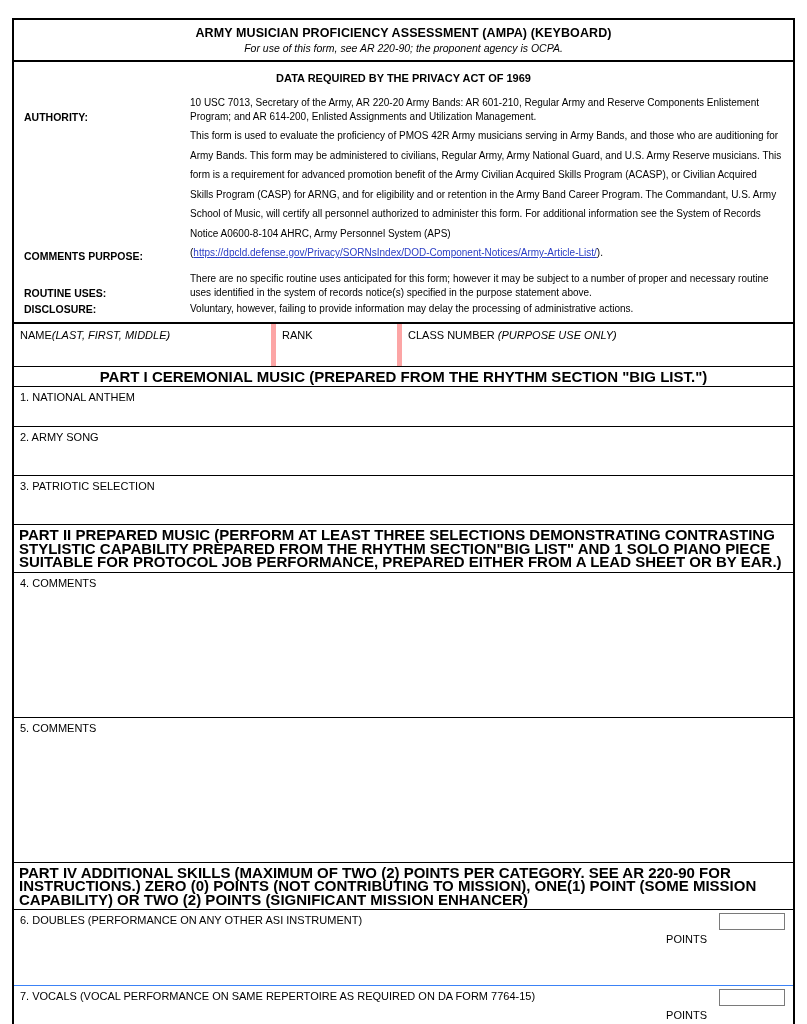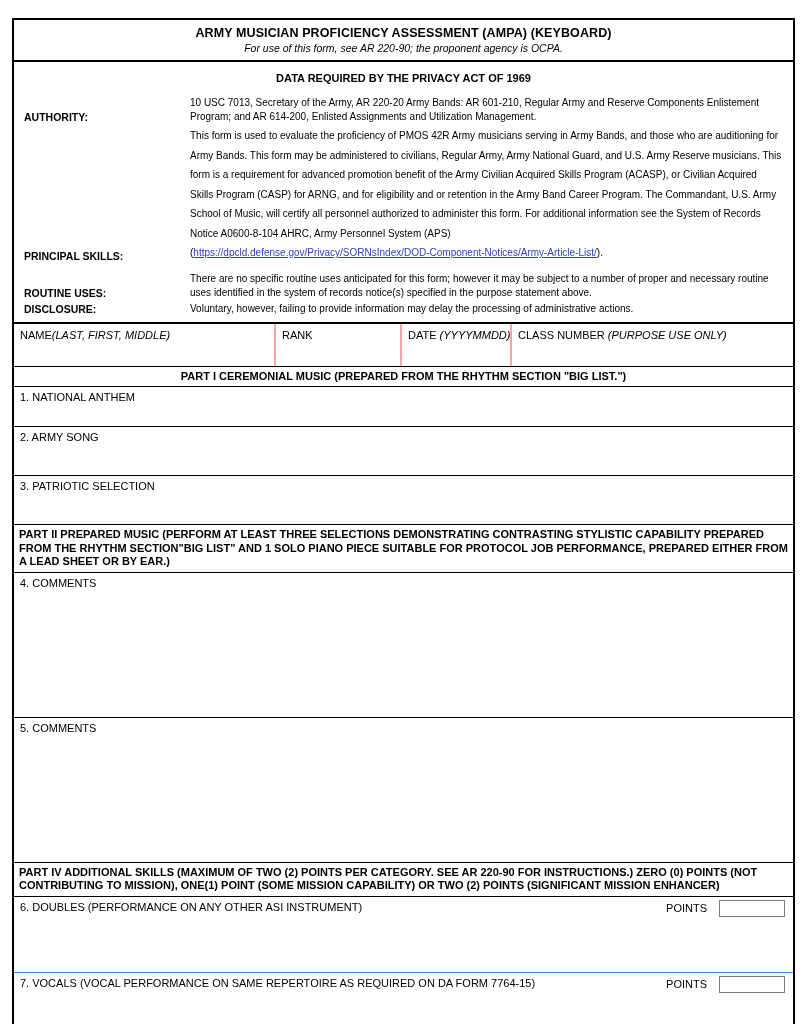--- a/index.html
+++ b/index.html
@@ -89,37 +89,37 @@
   .pa-gap { height: 9px; }
 
   
   .id-row {
     display: flex;
     border-top: 1.5px solid #000;
     border-bottom: 1.5px solid #000;
     height: 42px;
   }
   .id-cell {
-    border-right: 2px solid #fca5a5;
+    border-right: 5px solid #fca5a5;
     padding: 5px 0 0 6px;
     box-sizing: border-box;
     font-size: 11px;
     white-space: nowrap;
   }
   .id-cell:last-child { border-right: none; }
   .id-name  { width: 262px; }
   .id-rank  { width: 126px; }
   .id-date  { width: 110px; }
   .id-class { flex: 1 1 auto; }
   .ital { font-style: italic; }
 
   
   .part-head {
     border-bottom: 1px solid #000;
-    font-size: 11px;
+    font-size: 15px;
     font-weight: bold;
     line-height: 13.5px;
     box-sizing: border-box;
   }
   .part-head.center {
     text-align: center;
     padding: 3px 4px 3px 4px;
   }
   .part-head.left {
     text-align: left;
@@ -142,21 +142,21 @@
     border-bottom: 1px solid #3b82f6;
     box-sizing: border-box;
     position: relative;
     padding: 4px 0 0 6px;
     font-size: 11px;
   }
   .points-row.h76 { height: 76px; }
   .points-row.h84 { height: 84px; border-bottom: none; }
   .points-label {
     position: absolute;
-    top: 5px;
+    top: 23px;
     right: 86px;
     font-size: 11px;
   }
   .points-box {
     position: absolute;
     top: 3px;
     right: 8px;
     width: 66px;
     height: 17px;
     border: 1px solid #7a7a7a;
@@ -178,21 +178,21 @@
 
     <div class="privacy-band">
       <div class="privacy-heading">DATA REQUIRED BY THE PRIVACY ACT OF 1969</div>
 
       <div class="pa-row">
         <div class="pa-label">AUTHORITY:</div>
         <div class="pa-text">10 USC 7013, Secretary of the Army, AR 220-20 Army Bands:  AR 601-210, Regular Army and Reserve Components Enlistement Program; and AR 614-200, Enlisted Assignments and Utilization Management.</div>
       </div>
 
       <div class="pa-row">
-        <div class="pa-label">PRINCIPAL SKILLS:</div>
+        <div class="pa-label">COMMENTS PURPOSE:</div>
         <div class="pa-text loose">
           <p>This form is used to evaluate the proficiency of PMOS 42R Army musicians serving in Army Bands, and those who are auditioning for Army Bands. This form may be administered to civilians, Regular Army, Army National Guard, and U.S. Army Reserve musicians. This form is a requirement for advanced promotion benefit of the Army Civilian Acquired Skills Program (ACASP), or Civilian Acquired Skills Program (CASP) for ARNG, and for eligibility and or retention in the Army Band Career Program. The Commandant, U.S. Army School of Music, will certify all personnel authorized to administer this form. For additional information see the System of Records Notice A0600-8-104 AHRC, Army Personnel System (APS)</p>
           <p><span>(</span><span class="pa-link">https://dpcld.defense.gov/Privacy/SORNsIndex/DOD-Component-Notices/Army-Article-List/</span><span>).</span></p>
         </div>
       </div>
 
       <div class="pa-gap"></div>
 
       <div class="pa-row">
         <div class="pa-label">ROUTINE USES:</div>
@@ -205,23 +205,20 @@
       </div>
     </div>
 
     <div class="id-row">
       <div class="id-cell id-name">
         <span>NAME</span><span class="ital">(LAST, FIRST, MIDDLE)</span>
       </div>
       <div class="id-cell id-rank">
         <span>RANK</span>
       </div>
-      <div class="id-cell id-date">
-        <span>DATE</span> <span class="ital">(YYYYMMDD)</span>
-      </div>
       <div class="id-cell id-class">
         <span>CLASS NUMBER</span> <span class="ital">(PURPOSE USE ONLY)</span>
       </div>
     </div>
 
     <div class="part-head center">PART I  CEREMONIAL MUSIC (PREPARED FROM THE RHYTHM SECTION "BIG LIST.")</div>
 
     <div class="item-block h40">
       <span>1.  NATIONAL ANTHEM</span>
     </div>

